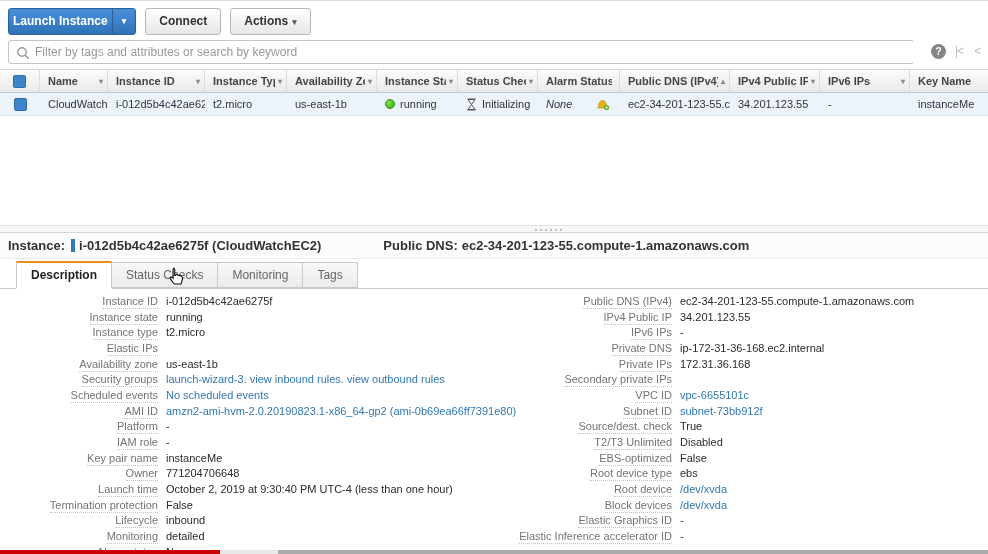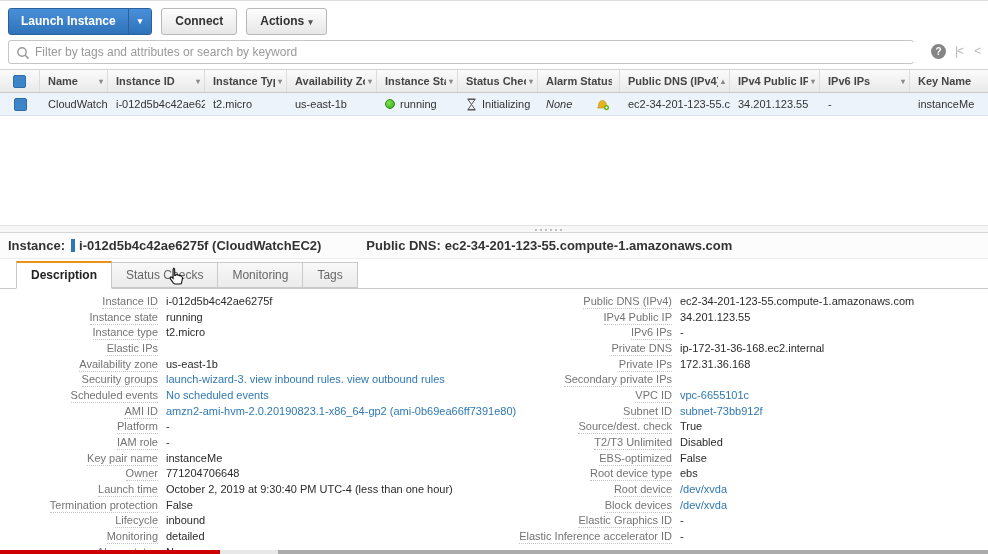--- a/index.html
+++ b/index.html
@@ -5,21 +5,21 @@
   * { margin:0; padding:0; box-sizing:border-box; }
   html,body { width:988px; height:554px; overflow:hidden; background:#fff;
     font-family:"Liberation Sans", sans-serif; position:relative; }
   body { border-top:1px solid #ddd; }
 
   
   .toolbar { position:absolute; top:7px; left:8px; display:flex; align-items:center; }
   .btn-blue { display:flex; height:27px; border:1px solid #2a619c; border-radius:3px;
     background:linear-gradient(#4a90d9,#2e72b8); color:#fff; font-size:12px; font-weight:bold;
     overflow:hidden; cursor:pointer; }
-  .btn-blue .main { padding:0 12px; line-height:25px;text-align:center; }
+  .btn-blue .main { padding:0 4px; line-height:25px;text-align:center; }
   .btn-blue .split { padding:0 9px; line-height:25px; border-left:1px solid #2a619c;
     background:linear-gradient(#4a90d9,#2e72b8); font-size:9px; display:flex; align-items:center; }
   .btn-grey { height:27px; margin-left:9px; padding:0 13px; line-height:25px;
     border:1px solid #b7b7b7; border-radius:3px; background:linear-gradient(#fdfdfd,#e7e7e7);
     color:#333; font-size:12px; font-weight:bold; cursor:pointer; }
   .btn-grey .caret { font-size:9px; color:#555; margin-left:4px; }
 
   
   .filterbar { position:absolute; top:39px; left:0; width:988px; height:26px; }
   .searchbox { position:absolute; left:8px; top:0; width:906px; height:24px;
@@ -73,21 +73,21 @@
     cursor:row-resize; }
   .grip { position:absolute; left:535px; top:3px; width:28px; height:2px;
     background:repeating-linear-gradient(90deg,#bfbfbf 0 2px,transparent 2px 5px); }
 
   
   .dheader { position:absolute; top:232px; left:0; width:988px; height:26px;
     background:#fcfcfc; border-bottom:1px solid #ececec; display:flex; align-items:center;
     font-size:13px; font-weight:bold; color:#333; padding-left:8px; }
   .bluebar { display:inline-block; width:4px; height:13px; background:#2e77b5;
     margin:0 4px 0 6px; }
-  .dns-group { margin-left:45px; }
+  .dns-group { margin-left:62px; }
   .dns-group .v { margin-left:4px; }
 
   
   .tabs { position:absolute; top:260px; left:0; width:988px; height:28px;
     border-bottom:1px solid #c9c9c9; padding-left:16px; display:flex; align-items:flex-end; }
   .tab { height:26px; line-height:24px; padding:0 14px; font-size:12px; color:#666;
     background:linear-gradient(#f8f8f8,#ebebeb); border:1px solid #c9c9c9; border-left:none;
     cursor:pointer; position:relative; }
   .tab:first-of-type { border-left:1px solid #c9c9c9; }
   .tab.active { background:#fff; color:#222; font-weight:bold; border-top:2px solid #eb9316;

